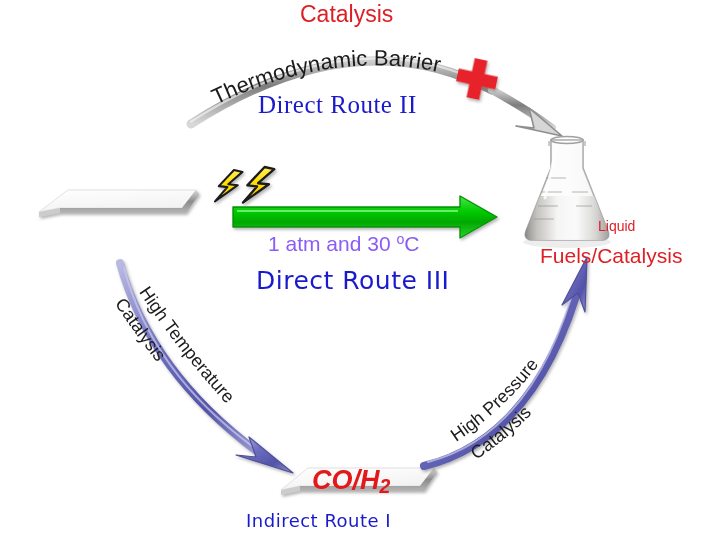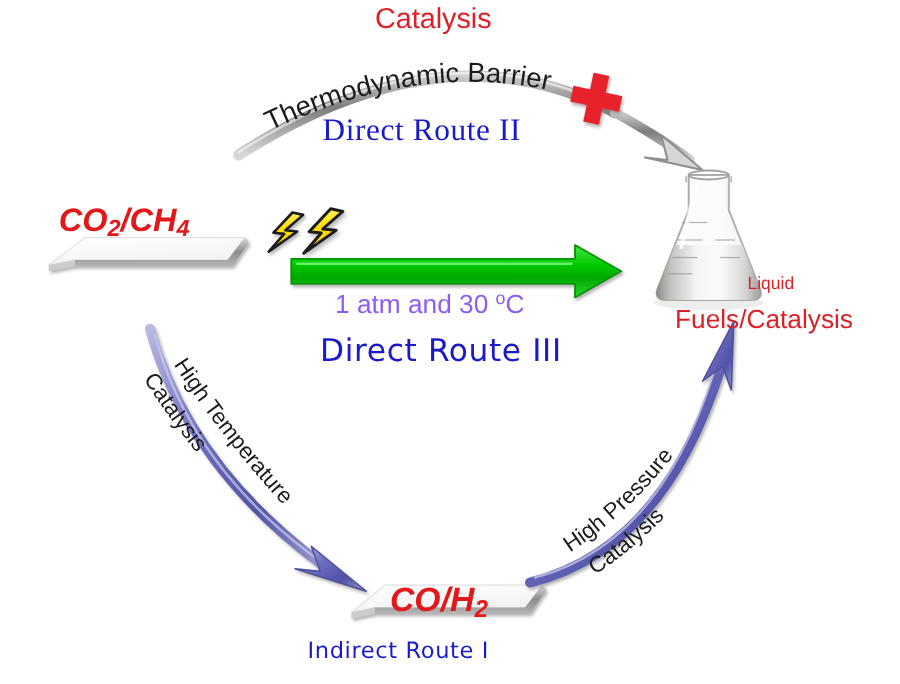--- a/index.html
+++ b/index.html
@@ -231,21 +231,20 @@
     </text>
     <text font-size="18">
       <textPath href="#arcRightB" startOffset="9%" id="tp-hp2">Catalysis</textPath>
     </text>
   </svg>
 
   <div class="lbl red-plain" id="lbl-catalysis-top">Catalysis</div>
 
   <div class="lbl blue-route" id="lbl-direct-route-2">Direct Route II</div>
 
-  <div class="lbl red-bold-italic" id="lbl-co2ch4"><span>CO</span><span class="sub">2</span><span>/CH</span><span class="sub">4</span></div>
 
 
   <div class="lbl black-cond" id="lbl-conditions"><span>1 atm and 30 </span><span style="font-size:0.68em; vertical-align:0.5em;">o</span><span>C</span></div>
 
   <div class="lbl blue-route" id="lbl-direct-route-3">Direct Route III</div>
 
   <div class="lbl red-bold-italic" id="lbl-coh2"><span>CO/H</span><span class="sub">2</span></div>
 
   <div class="lbl blue-route" id="lbl-indirect-route-1">Indirect Route I</div>
 

